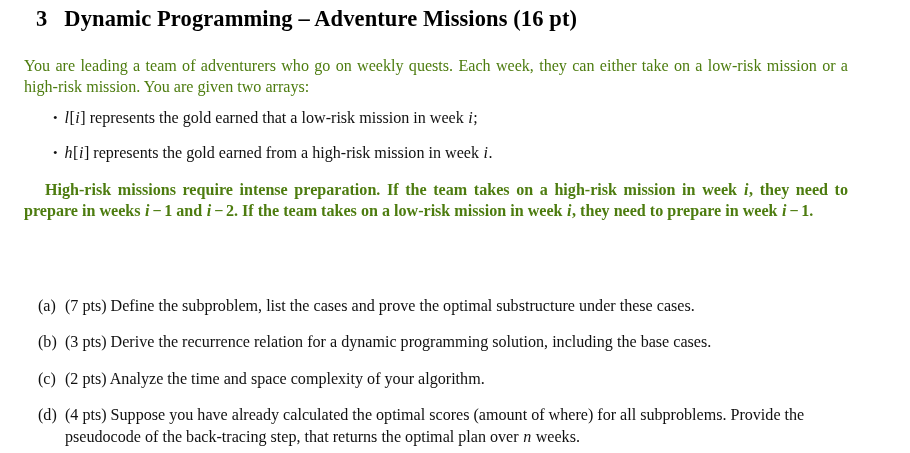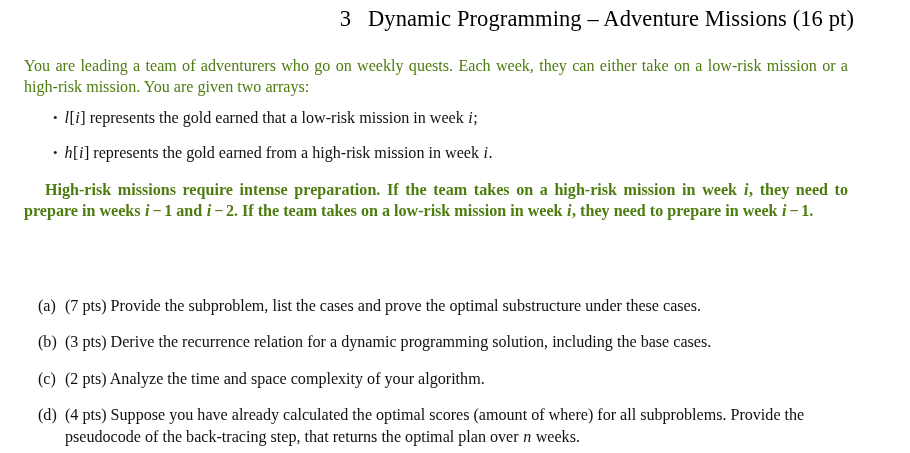--- a/index.html
+++ b/index.html
@@ -20,29 +20,28 @@
     position: relative;
     width: 910px;
     height: 453px;
     padding: 0;
     box-sizing: border-box;
   }
 
   
   .section-heading {
     position: absolute;
-    left: 24px;
+    left: 36px;
     top: 6px;
     width: 830px;
     font-size: 22.5px;
-    font-weight: normal;
+    font-weight: bold;
     letter-spacing: 0.1px;
     white-space: nowrap;
     color: #000000;
-    text-align: right;
   }
   .section-heading .sec-num {
     display: inline-block;
     margin-right: 17px;
   }
 
   
   .body-block {
     position: absolute;
     left: 24px;
@@ -142,21 +141,21 @@
 
   </div>
 
   <div class="body-block indent-first" style="top:179px;"><span>High-risk missions require intense preparation. If the team takes on a high-risk mission in week </span><span class="mi">i</span><span>, they need to prepare in weeks </span><span class="mi">i</span><span class="mop">−</span><span class="mnum">1</span><span> and </span><span class="mi">i</span><span class="mop">−</span><span class="mnum">2</span><span>. If the team takes on a low-risk mission in week </span><span class="mi">i</span><span>, they need to prepare in week </span><span class="mi">i</span><span class="mop">−</span><span class="mnum">1</span><span>.</span></div>
 
 
   <div class="alpha-list" style="top:295px;">
 
     <div class="alpha-item">
       <span class="label">(a)</span>
-      <span class="itxt"><span>(7 pts)</span> <span>Provide the subproblem, list the cases and prove the optimal substructure under these cases.</span></span>
+      <span class="itxt"><span>(7 pts)</span> <span>Define the subproblem, list the cases and prove the optimal substructure under these cases.</span></span>
     </div>
 
     <div class="alpha-item">
       <span class="label">(b)</span>
       <span class="itxt"><span>(3 pts)</span> <span>Derive the recurrence relation for a dynamic programming solution, including the base cases.</span></span>
     </div>
 
     <div class="alpha-item">
       <span class="label">(c)</span>
       <span class="itxt"><span>(2 pts)</span> <span>Analyze the time and space complexity of your algorithm.</span></span>

